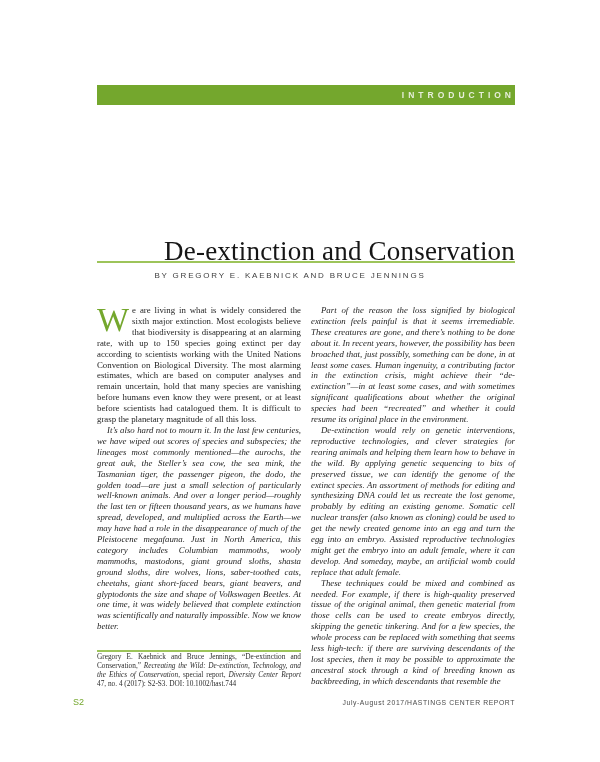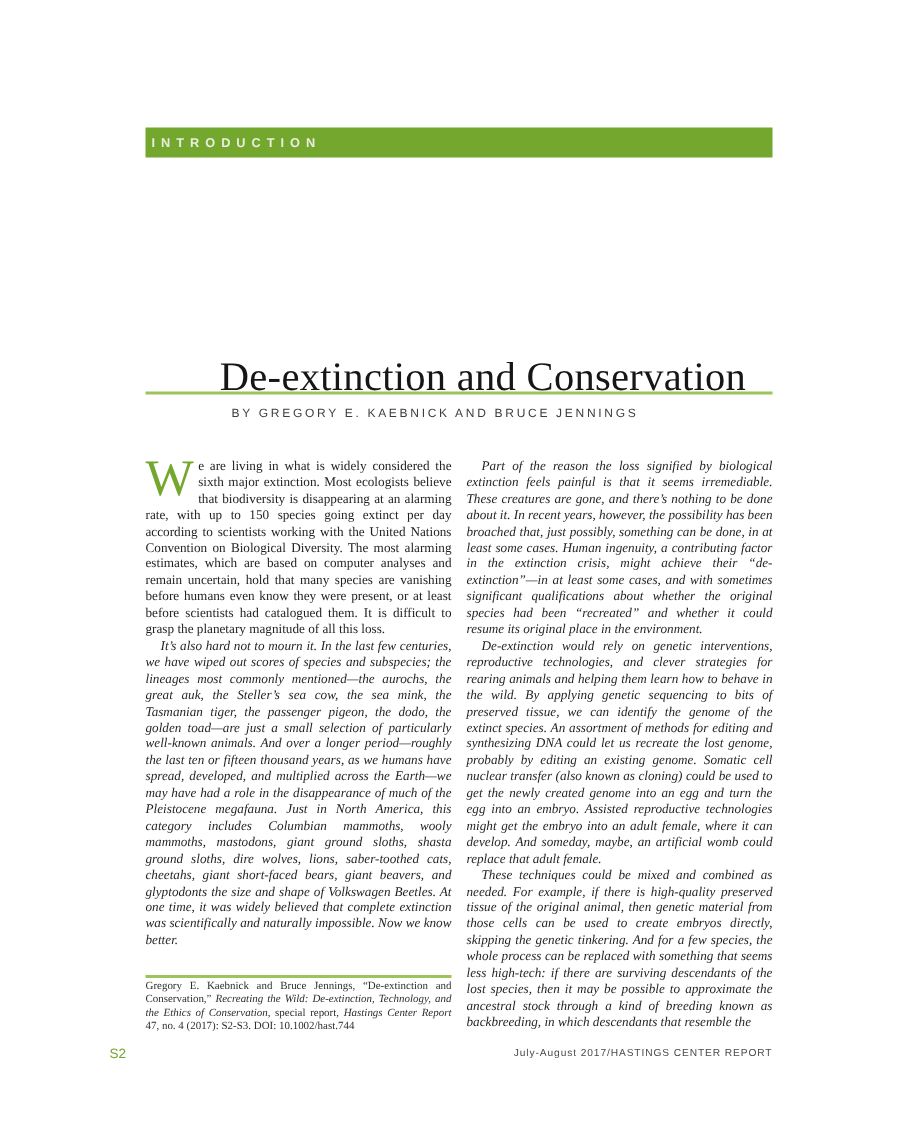--- a/index.html
+++ b/index.html
@@ -8,31 +8,31 @@
     width:600px; height:762px;
     background:#ffffff;
     font-family:"Liberation Serif", serif;
     color:#222;
     overflow:hidden;
   }
   .topbar {
     position:absolute; left:97px; top:85px;
     width:418px; height:20px;
     background:#74a72d;
-    display:flex; align-items:center; justify-content:flex-start;
+    display:flex; align-items:center; justify-content:flex-end;
   }
   .topbar .label {
     font-family:"Liberation Sans", sans-serif;
     font-size:8.5px; font-weight:bold;
     letter-spacing:4px; padding-left:4px;
     color:#e7eedb; text-transform:uppercase;
   }
   .title {
-    position:absolute; left:113px; top:220px;
-    width:418px; text-align:center;
+    position:absolute; left:97px; top:220px;
+    width:418px; text-align:right;
     font-size:27px; font-weight:400; color:#161616;
     letter-spacing:0.2px;
     margin-top:16px;
   }
   .title-rule {
     position:absolute; left:97px; top:261px;
     width:418px; height:2px; background:#9dc45a;
   }
   .byline {
     position:absolute; left:81px; top:271px;
@@ -92,21 +92,21 @@
   <div class="title-rule"></div>
 
   <div class="byline">BY GREGORY E. KAEBNICK AND BRUCE JENNINGS</div>
 
   <div class="columns">
 
     <div class="col">
       <p><span class="dropcap">W</span><span>e are living in what is widely considered the sixth major extinction. Most ecologists believe that biodiversity is disappearing at an alarming rate, with up to 150 species going extinct per day according to scientists working with the United Nations Convention on Biological Diversity. The most alarming estimates, which are based on computer analyses and remain uncertain, hold that many species are vanishing before humans even know they were present, or at least before scientists had catalogued them. It is difficult to grasp the planetary magnitude of all this loss.</span></p>
       <p class="indent">It’s also hard not to mourn it. In the last few centuries, we have wiped out scores of species and subspecies; the lineages most commonly mentioned—the aurochs, the great auk, the Steller’s sea cow, the sea mink, the Tasmanian tiger, the passenger pigeon, the dodo, the golden toad—are just a small selection of particularly well-known animals. And over a longer period—roughly the last ten or fifteen thousand years, as we humans have spread, developed, and multiplied across the Earth—we may have had a role in the disappearance of much of the Pleistocene megafauna. Just in North America, this category includes Columbian mammoths, wooly mammoths, mastodons, giant ground sloths, shasta ground sloths, dire wolves, lions, saber-toothed cats, cheetahs, giant short-faced bears, giant beavers, and glyptodonts the size and shape of Volkswagen Beetles. At one time, it was widely believed that complete extinction was scientifically and naturally impossible. Now we know better.</p>
       <div class="footnote-rule"></div>
-      <p class="footnote"><span>Gregory E. Kaebnick and Bruce Jennings, “De-extinction and Conservation,” </span><i>Recreating the Wild: De-extinction, Technology, and the Ethics of Conservation</i><span>, special report, </span><i>Hastings Center Report</i><span> 47, no. 4 (2017): S2-S3. DOI: 10.1002/hast.744</span></p>
+      <p class="footnote"><span>Gregory E. Kaebnick and Bruce Jennings, “De-extinction and Conservation,” </span><i>Recreating the Wild: De-extinction, Technology, and the Ethics of Conservation</i><span>, special report, </span><i>Diversity Center Report</i><span> 47, no. 4 (2017): S2-S3. DOI: 10.1002/hast.744</span></p>
     </div>
 
     <div class="col">
       <p class="indent">Part of the reason the loss signified by biological extinction feels painful is that it seems irremediable. These creatures are gone, and there’s nothing to be done about it. In recent years, however, the possibility has been broached that, just possibly, something can be done, in at least some cases. Human ingenuity, a contributing factor in the extinction crisis, might achieve their “de-extinction”—in at least some cases, and with sometimes significant qualifications about whether the original species had been “recreated” and whether it could resume its original place in the environment.</p>
       <p class="indent">De-extinction would rely on genetic interventions, reproductive technologies, and clever strategies for rearing animals and helping them learn how to behave in the wild. By applying genetic sequencing to bits of preserved tissue, we can identify the genome of the extinct species. An assortment of methods for editing and synthesizing DNA could let us recreate the lost genome, probably by editing an existing genome. Somatic cell nuclear transfer (also known as cloning) could be used to get the newly created genome into an egg and turn the egg into an embryo. Assisted reproductive technologies might get the embryo into an adult female, where it can develop. And someday, maybe, an artificial womb could replace that adult female.</p>
       <p class="indent">These techniques could be mixed and combined as needed. For example, if there is high-quality preserved tissue of the original animal, then genetic material from those cells can be used to create embryos directly, skipping the genetic tinkering. And for a few species, the whole process can be replaced with something that seems less high-tech: if there are surviving descendants of the lost species, then it may be possible to approximate the ancestral stock through a kind of breeding known as backbreeding, in which descendants that resemble the</p>
     </div>
 
   </div>
 

